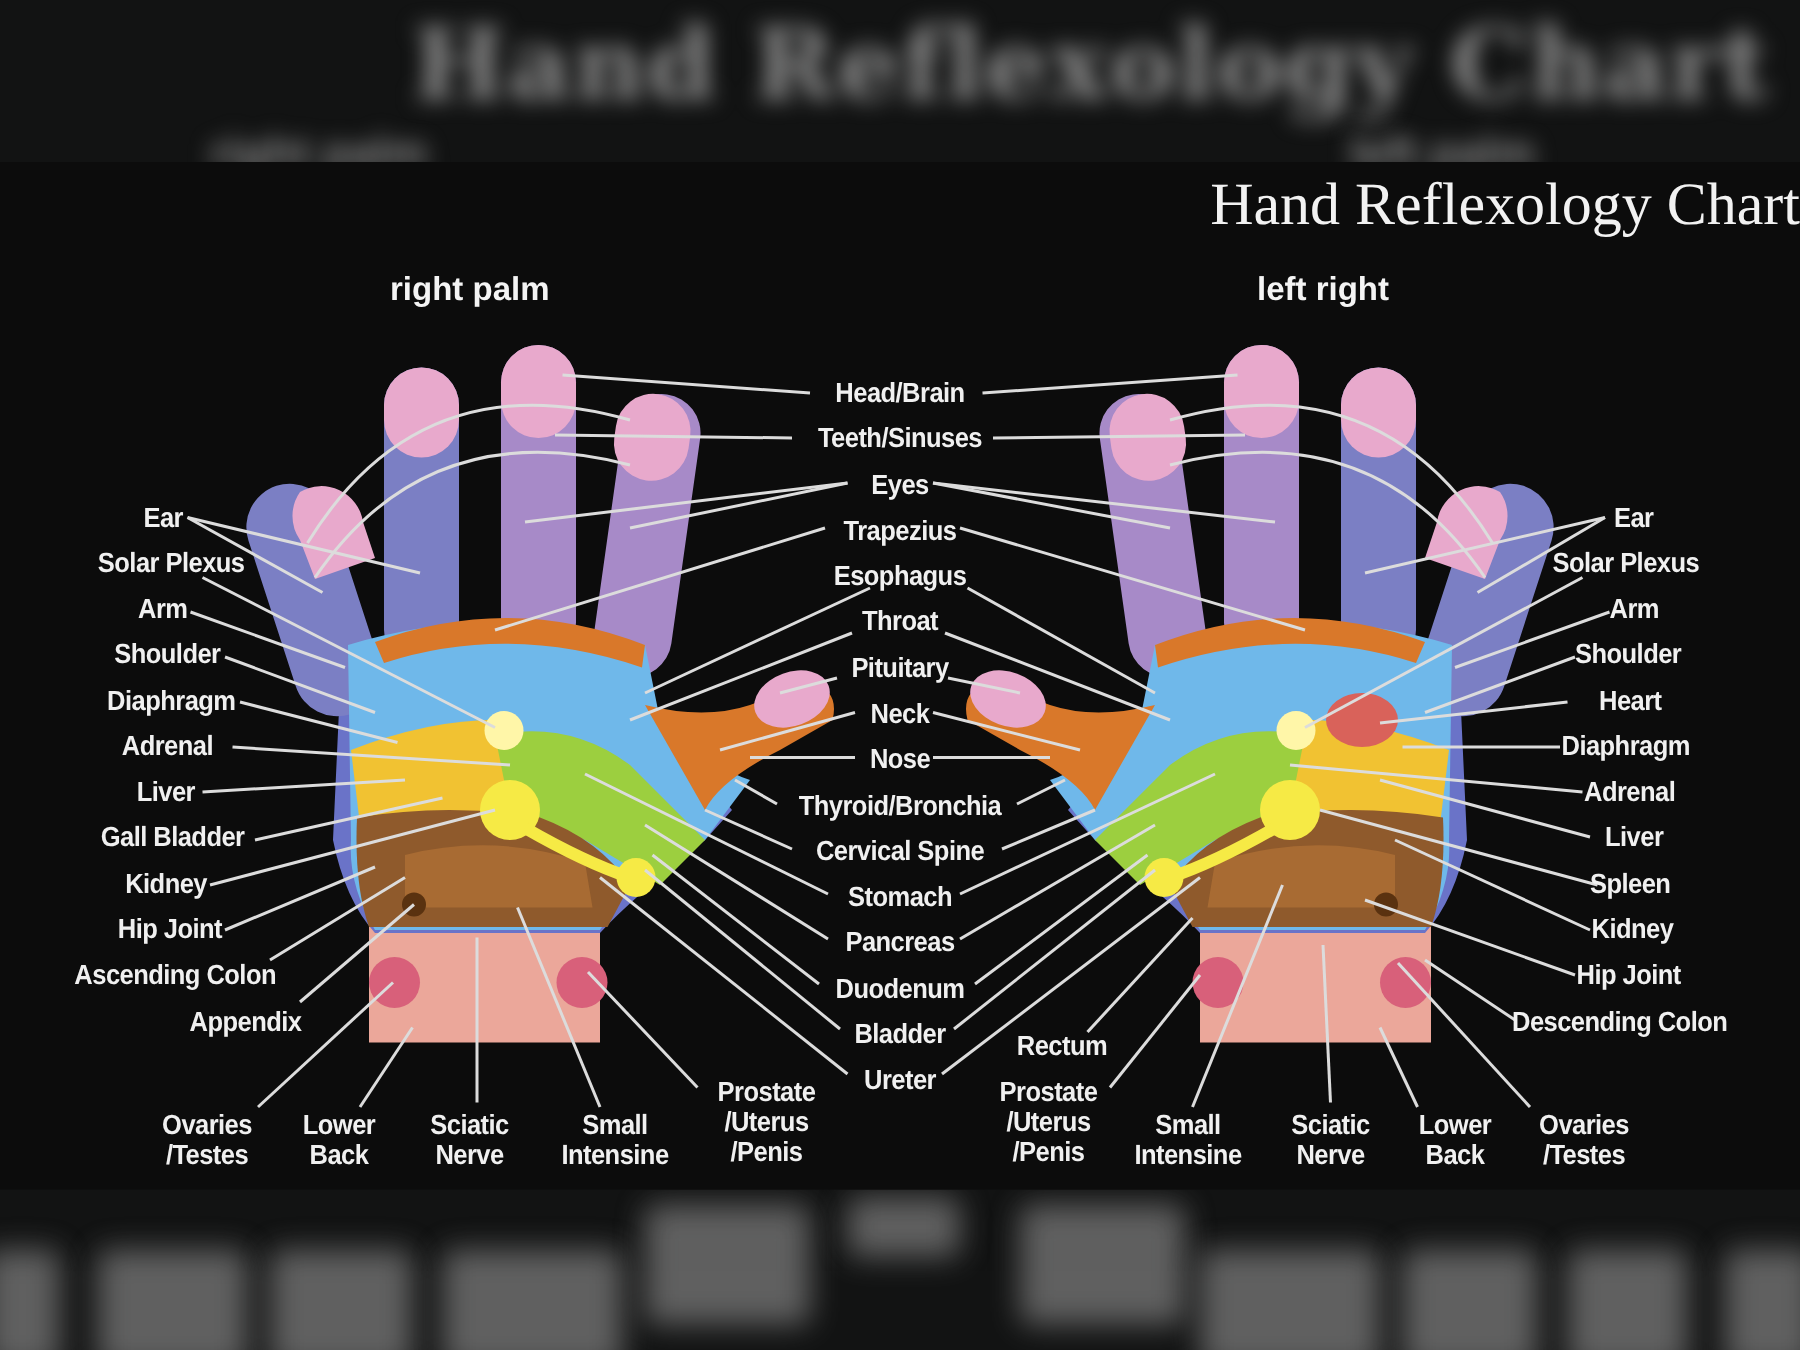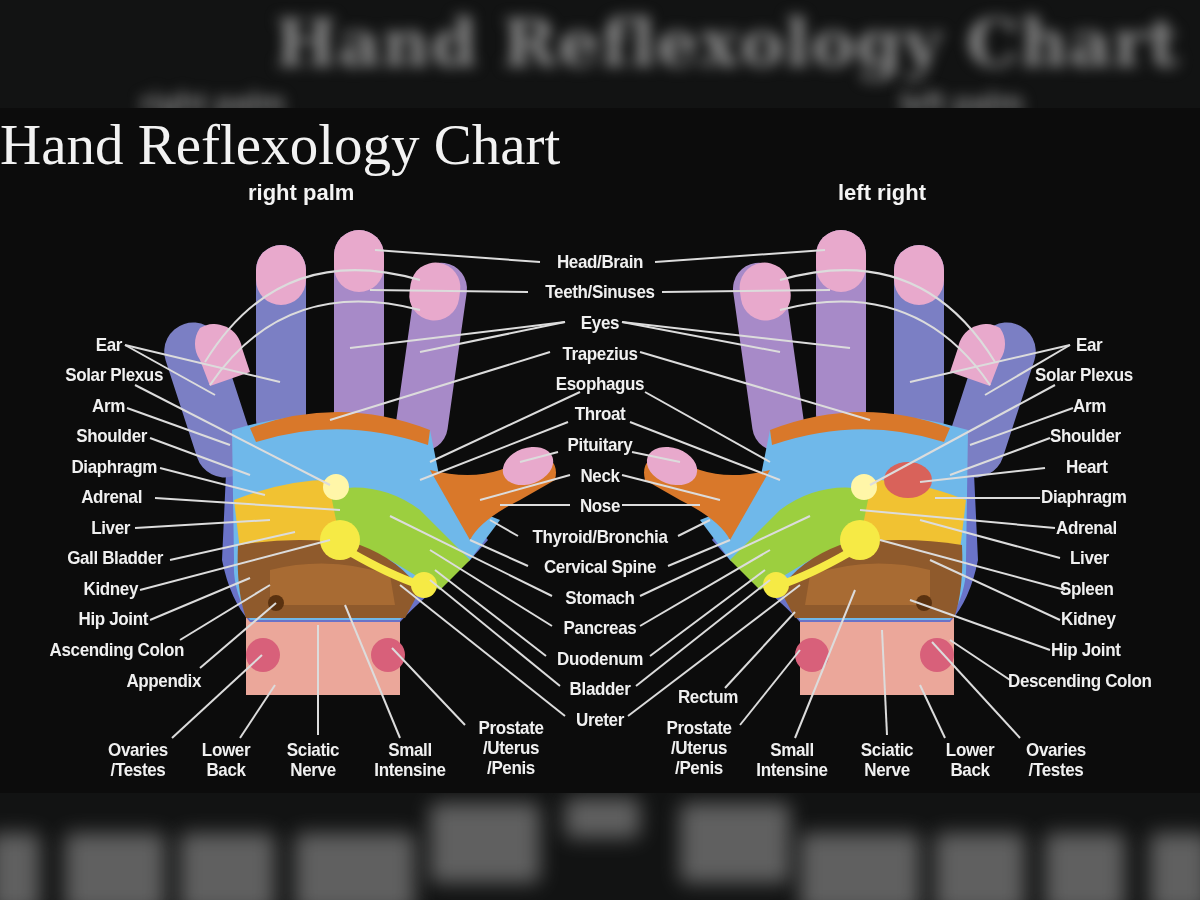--- a/index.html
+++ b/index.html
@@ -6,21 +6,21 @@
   body { width: 1200px; height: 900px; position: relative; overflow: hidden; font-family: "Liberation Sans", sans-serif; }
   .blur-band { position: absolute; left: 0; width: 1200px; background: #121313; overflow: hidden; }
   .blur-top { top: 0; height: 108px; }
   .blur-bottom { top: 793px; height: 107px; }
   .blur-text { position: absolute; color: #8a8a8a; filter: blur(7px); white-space: nowrap; font-weight: bold; }
   .blur-title { left: 275px; top: 4px; font-family: "DejaVu Serif", serif; font-size: 66px; letter-spacing: 1px; }
   .blur-sub-l { left: 140px; top: 86px; font-size: 30px; }
   .blur-sub-r { left: 900px; top: 86px; font-size: 30px; }
   .blur-block { position: absolute; top: 20px; height: 80px; background: #6e6e6e; filter: blur(10px); border-radius: 6px; opacity: .85; }
   .main { position: absolute; left: 0; top: 108px; width: 1200px; height: 685px; background: #0c0c0c; }
-  .title { position: absolute; left: 0; width: 1200px; top: 112px; text-align: left; font-family: "Liberation Serif", serif; font-size: 57px; color: #f2f2f2; }
+  .title { position: absolute; left: 0; width: 1200px; top: 112px; text-align: right; font-family: "Liberation Serif", serif; font-size: 40px; color: #f2f2f2; }
   .palm-label { position: absolute; top: 180px; font-size: 22px; font-weight: bold; color: #f4f4f4; }
   svg.art { position: absolute; left: 0; top: 0; }
   .lbl { position: absolute; color: #f0f0f0; font-weight: bold; font-size: 18.5px; line-height: 20px; white-space: nowrap; letter-spacing: -0.4px; transform: scaleX(0.92); }
   .r { text-align: right; transform-origin: right center; }
   .l { text-align: left; transform-origin: left center; }
   .c { text-align: center; transform-origin: center center; }
 </style>
 </head>
 <body>
 
@@ -40,21 +40,21 @@
   <div class="blur-block" style="left:680px;width:110px;top:10px"></div>
   <div class="blur-block" style="left:800px;width:120px;top:40px"></div>
   <div class="blur-block" style="left:935px;width:90px;top:40px"></div>
   <div class="blur-block" style="left:1045px;width:80px;top:40px"></div>
   <div class="blur-block" style="left:1150px;width:60px;top:40px"></div>
 </div>
 
 <div class="main"></div>
 
 <div class="title">Hand Reflexology Chart</div>
-<div class="palm-label" style="left:248px">right palm</div>
+<div class="palm-label" style="left:260px">right palm</div>
 <div class="palm-label" style="left:838px">left right</div>
 
 <svg class="art" width="1200" height="900" viewBox="0 0 1200 900">
   <defs>
     <g id="hand">
 
       <rect x="246" y="615" width="154" height="80" fill="#eba79a"></rect>
       <circle cx="263" cy="655" r="17" fill="#d8607a"></circle>
       <circle cx="388" cy="655" r="17" fill="#d8607a"></circle>
 

